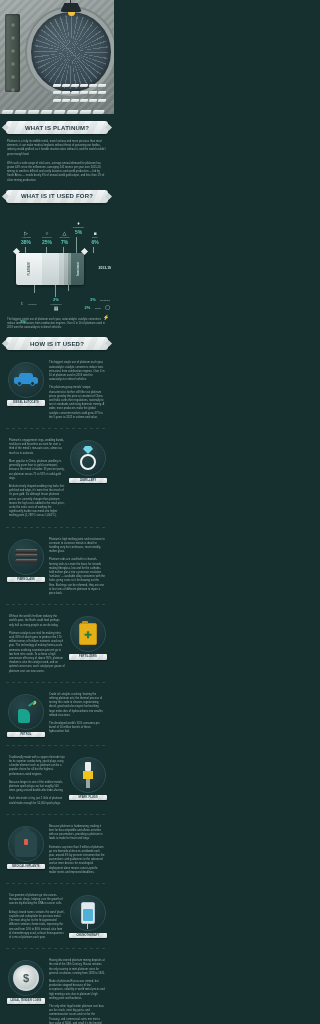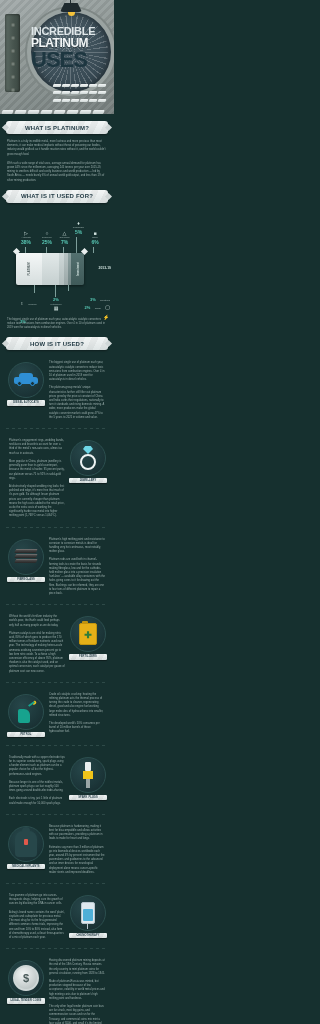--- a/index.html
+++ b/index.html
@@ -182,25 +182,20 @@
       <span></span>
     <span></span>
       <span></span>
       <span></span>
       <span></span>
       <span></span>
     <span></span>
       <span></span>
       <span></span>
   </div>
-  <div class="hero-title">
-    <div class="t-inc">INCREDIBLE</div>
-    <div class="t-plat">PLATINUM</div>
-    <div class="t-uses">USES</div>
-  </div>
   <div class="floor-bars">
     <span></span>
       <span></span>
       <span></span>
       <span></span>
       <span></span>
     <span></span>
       <span></span>
       <span></span>
   </div>

